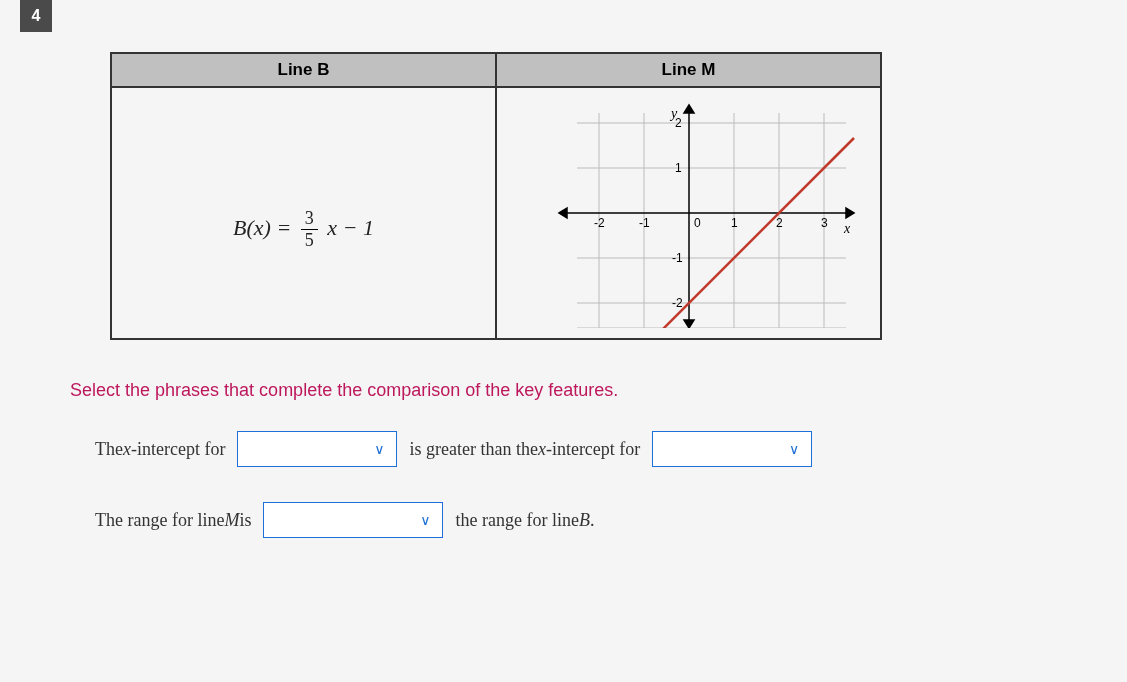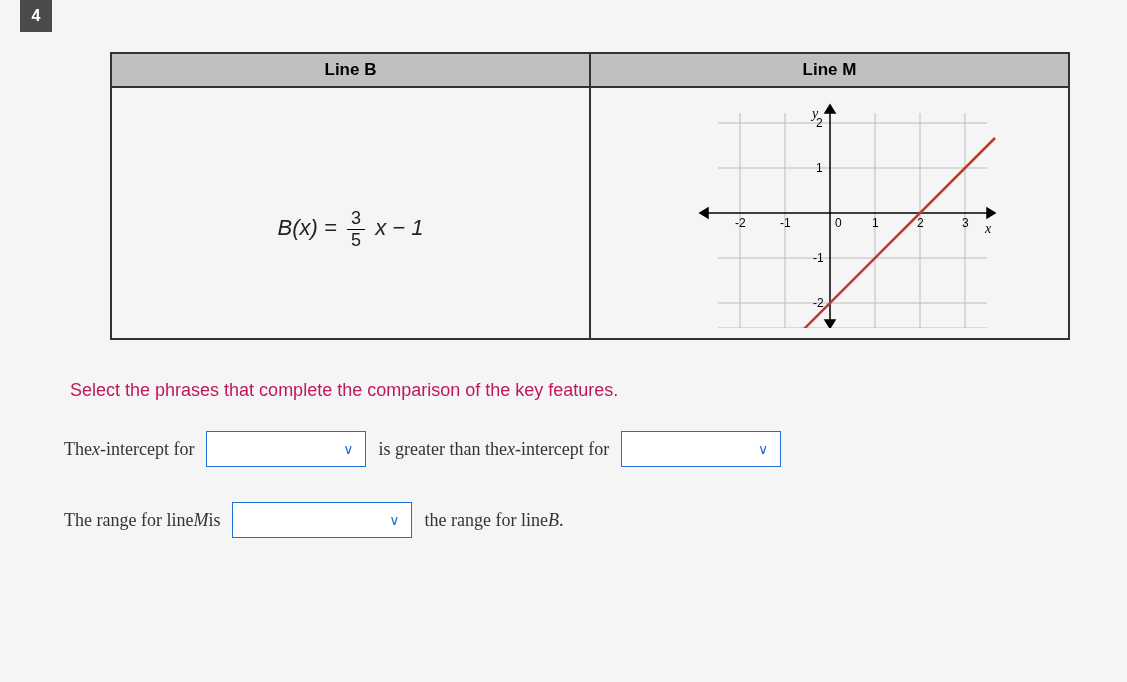--- a/index.html
+++ b/index.html
@@ -35,41 +35,41 @@
     font-size: 18px;
     color: #333;
   }
   .table-container {
     margin-left: 90px;
     margin-right: 20px;
     margin-bottom: 40px;
   }
   .comparison-table {
     border-collapse: collapse;
-    width: 960px;
+    width: 772px;
     border: 2px solid #ec4899;
   }
   .comparison-table th {
     background: #c0c0c0;
     border: 2px solid #333;
     padding: 6px;
     font-size: 17px;
     color: #000;
     width: 50%;
   }
   .comparison-table td {
     border: 2px solid #333;
     padding: 10px;
     text-align: center;
     vertical-align: middle;
     height: 250px;
   }
   .formula {
     font-size: 22px;
-    font-family: Liberation Sans, sans-serif;
+    font-family: Liberation Serif, serif;
     font-style: italic;
     margin-top: 32px;
   }
   .fraction {
     display: inline-block;
     vertical-align: middle;
     text-align: center;
     font-style: normal;
     margin: 0 4px;
   }
@@ -84,21 +84,21 @@
     padding: 0 4px;
     font-size: 18px;
   }
   .prompt {
     margin-left: 50px;
     font-size: 18px;
     color: #be185d;
     margin-bottom: 30px;
   }
   .answer-row {
-    margin-left: 44px;
+    margin-left: 75px;
     font-size: 18px;
     color: #333;
     display: flex;
     align-items: center;
     margin-bottom: 35px;
     font-family: 'Times New Roman', serif;
   }
   .answer-row .math-var {
     font-style: italic;
   }

